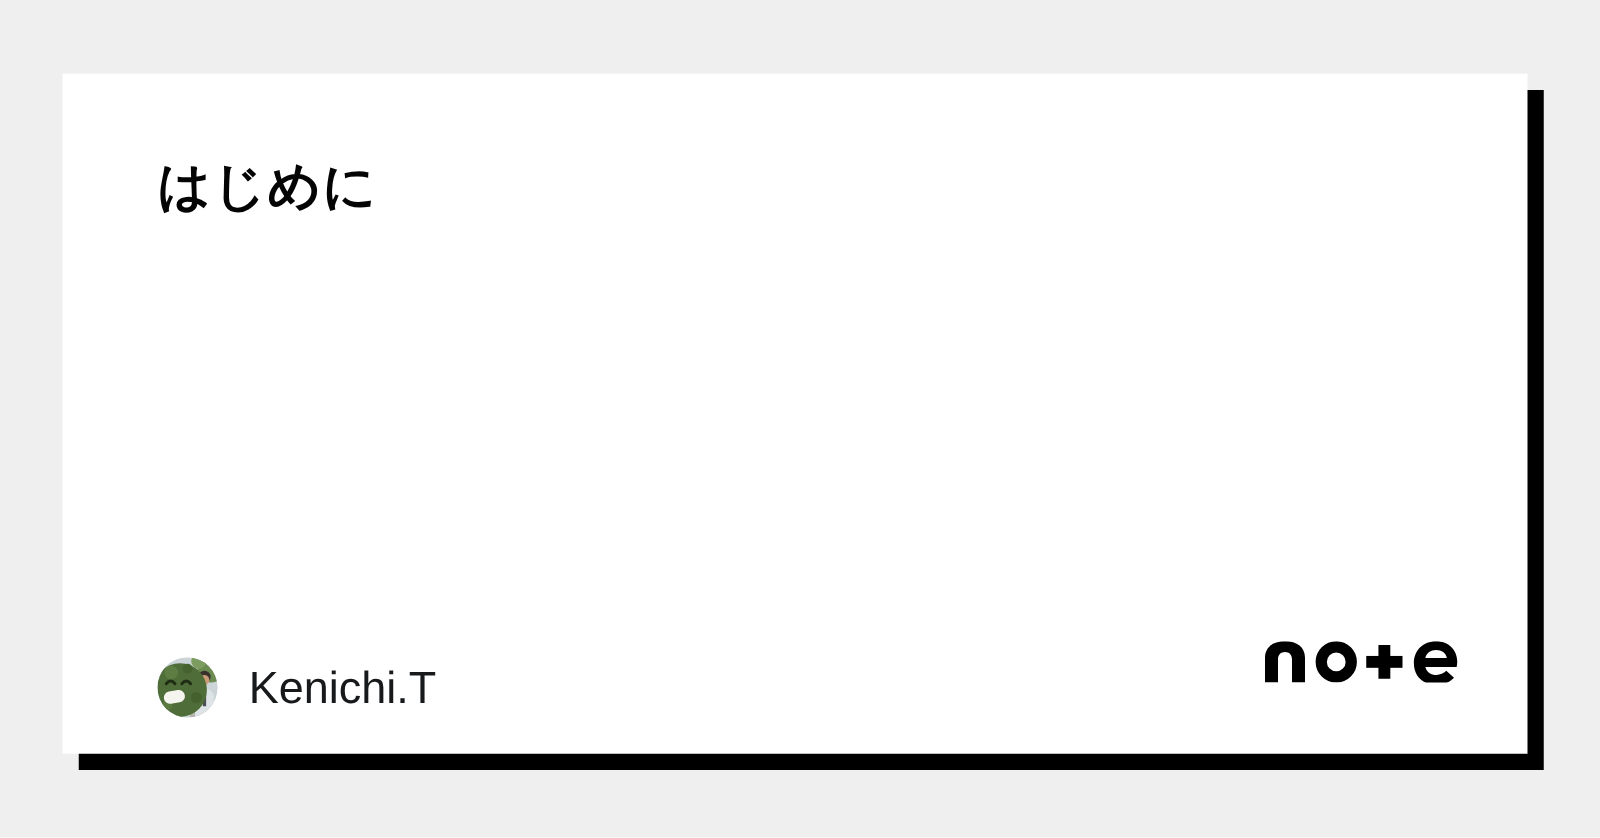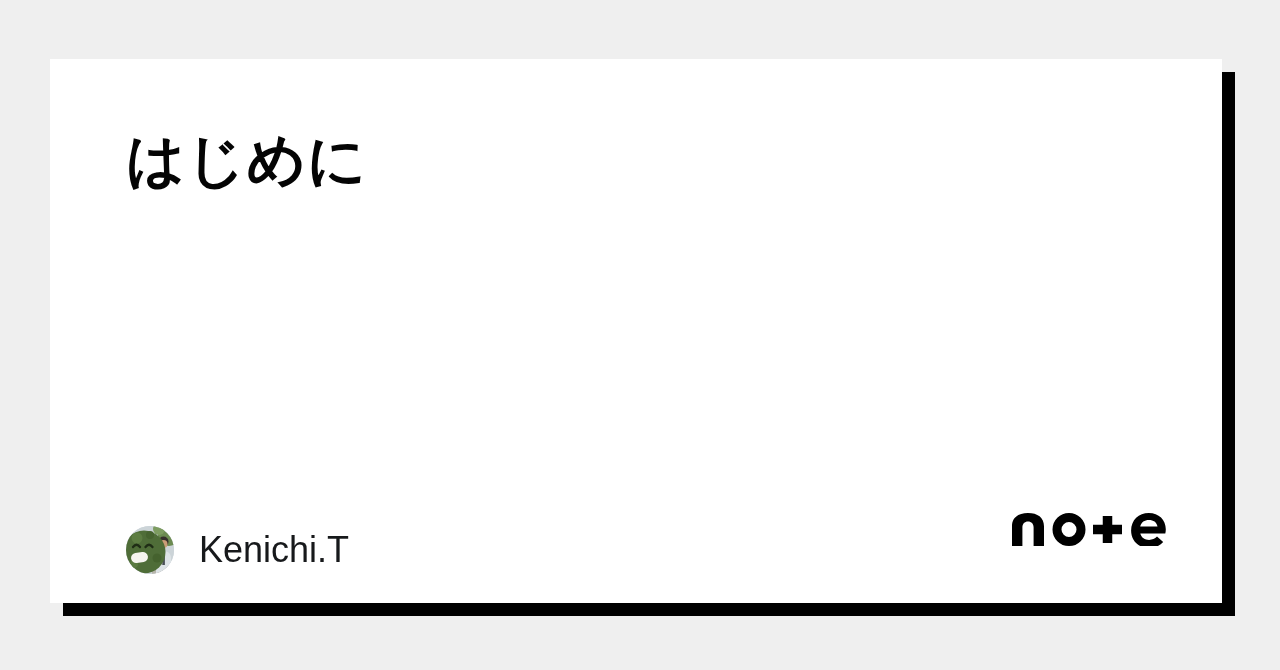--- a/index.html
+++ b/index.html
@@ -16,21 +16,21 @@
     width: 1172px; height: 544px;
     background: #ffffff;
     box-shadow: 13px 13px 0 0 #000000;
     padding: 61px 54px 50px 76px;
     display: flex;
     flex-direction: column;
     justify-content: space-between;
   }
 
   .title {
-    font-size: 58px;
+    font-size: 42px;
     line-height: 1.38;
     font-weight: 700;
     color: #040404;
     letter-spacing: 1px;
     max-height: 330px;
     overflow: hidden;
   }
 
   .footer {
     display: flex;

